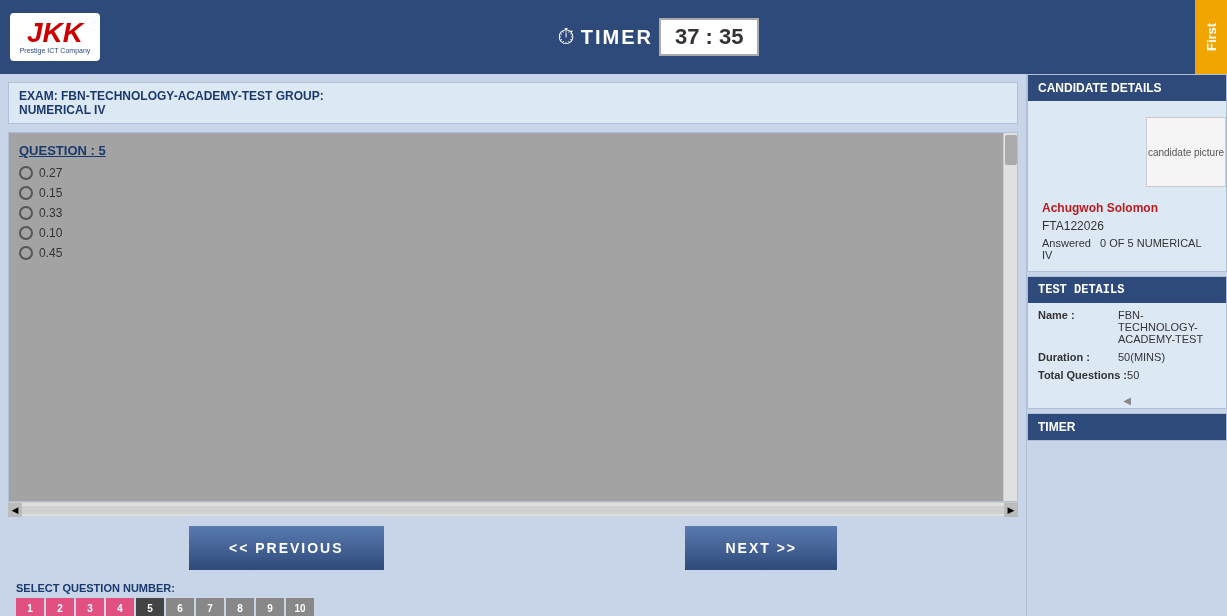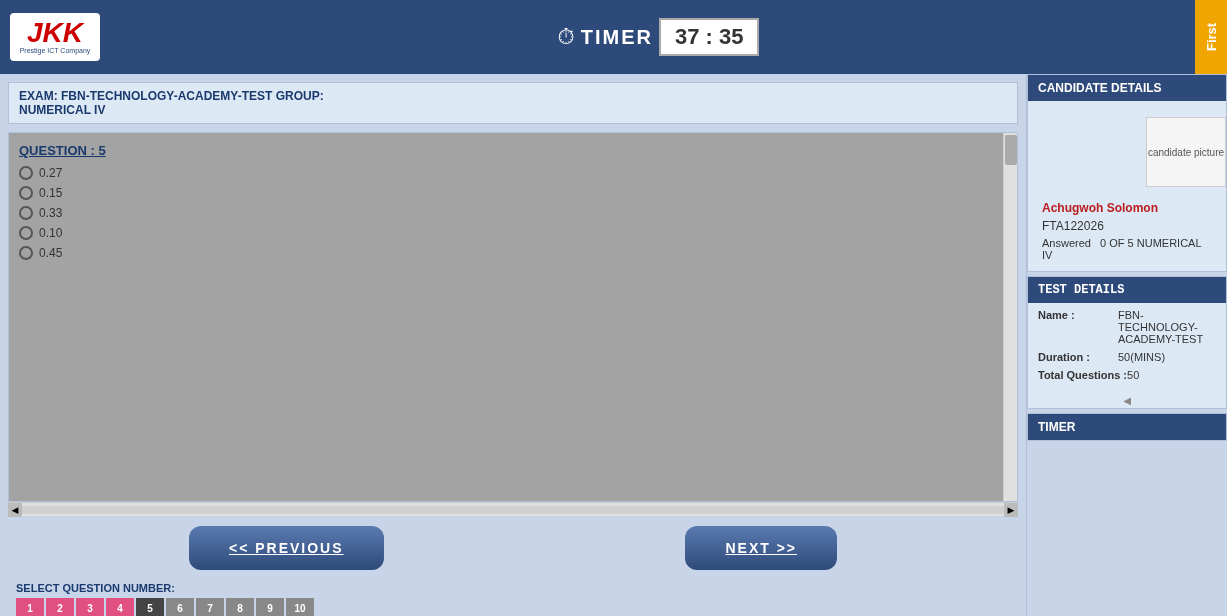--- a/index.html
+++ b/index.html
@@ -213,23 +213,22 @@
       padding: 10px 30px;
     }
     .nav-btn {
       background: linear-gradient(to bottom, #5a7ab0, #2e4a7a);
       color: white;
       font-size: 14px;
       font-weight: bold;
       letter-spacing: 2px;
       padding: 14px 40px;
       border: none;
-      border-radius: 12px;
+      border-radius: 0;
       cursor: pointer;
-      text-decoration: underline;
     }
 
     
     #select-question-area {
       padding: 2px 8px;
     }
     #select-question-label {
       color: #1a3a6e;
       font-weight: bold;
       font-size: 11px;

